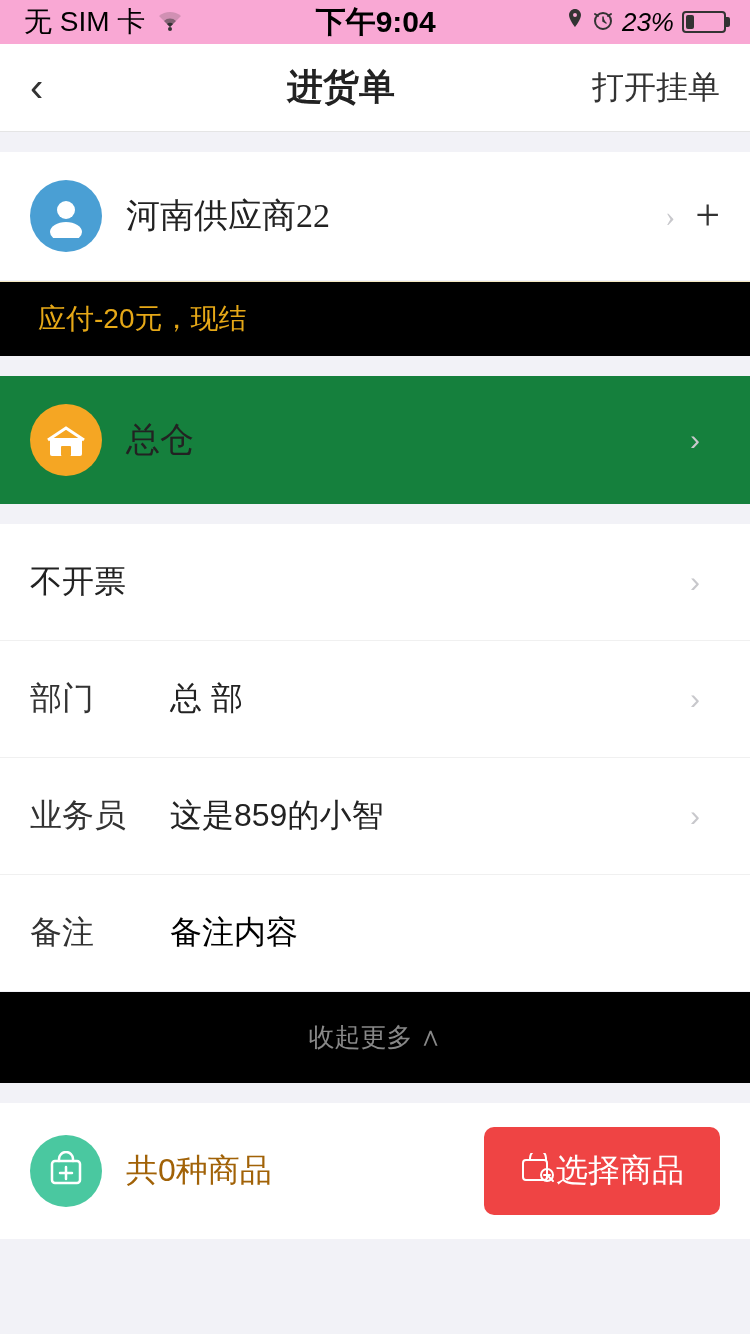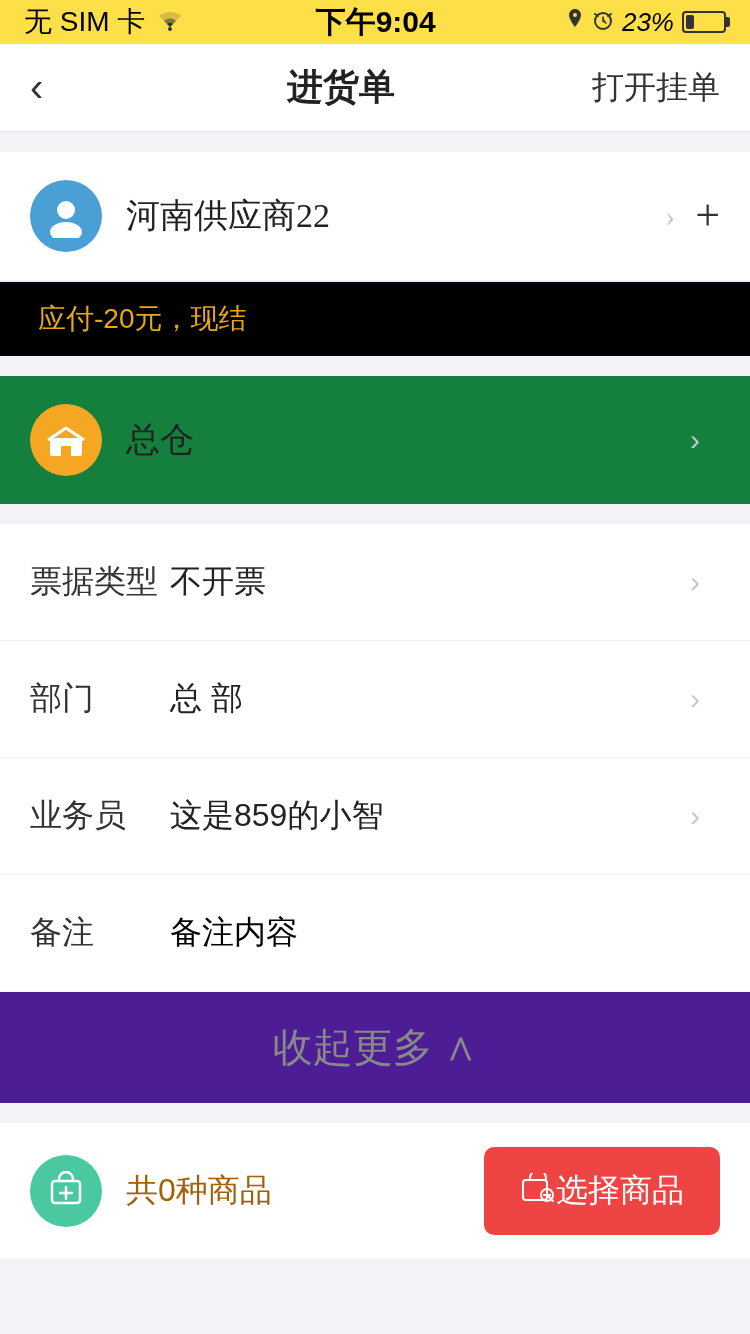--- a/index.html
+++ b/index.html
@@ -8,21 +8,21 @@
       width: 750px;
       min-height: 1334px;
       font-family: -apple-system, "PingFang SC", "Helvetica Neue", Arial, sans-serif;
       background: #f2f2f7;
       font-size: 32px;
     }
 
     
     .status-bar {
       height: 44px;
-      background: #fde047;
+      background: #f9a8d4;
       display: flex;
       align-items: center;
       justify-content: space-between;
       padding: 0 24px;
       font-size: 28px;
       font-weight: 500;
     }
     .status-left { display: flex; align-items: center; gap: 10px; }
     .status-center { font-size: 30px; font-weight: 600; }
     .status-right { display: flex; align-items: center; gap: 8px; font-size: 26px; font-style: italic; }
@@ -169,24 +169,24 @@
       flex: 1;
       font-size: 32px;
       color: #222;
     }
     .form-value.placeholder {
       color: #000000;
     }
 
     
     .collapse-bar {
-      background: #4c1d95;
+      background: #000000;
       text-align: center;
       padding: 28px 0;
-      font-size: 40px;
+      font-size: 26px;
       color: #888;
       cursor: pointer;
       margin-top: 1px;
     }
 
     
     .bottom-bar {
       background: #fff;
       display: flex;
       align-items: center;
@@ -301,21 +301,20 @@
       </svg>
     </div>
     <span class="warehouse-name">总仓</span>
     <span class="chevron">›</span>
   </div>
 </div>
 
 <div class="form-section">
 
   <div class="form-row">
-    <span class="form-label">票据类型</span>
     <span class="form-value">不开票</span>
     <span class="chevron">›</span>
   </div>
 
   <div class="form-row">
     <span class="form-label">部门</span>
     <span class="form-value">总 部</span>
     <span class="chevron">›</span>
   </div>
 

